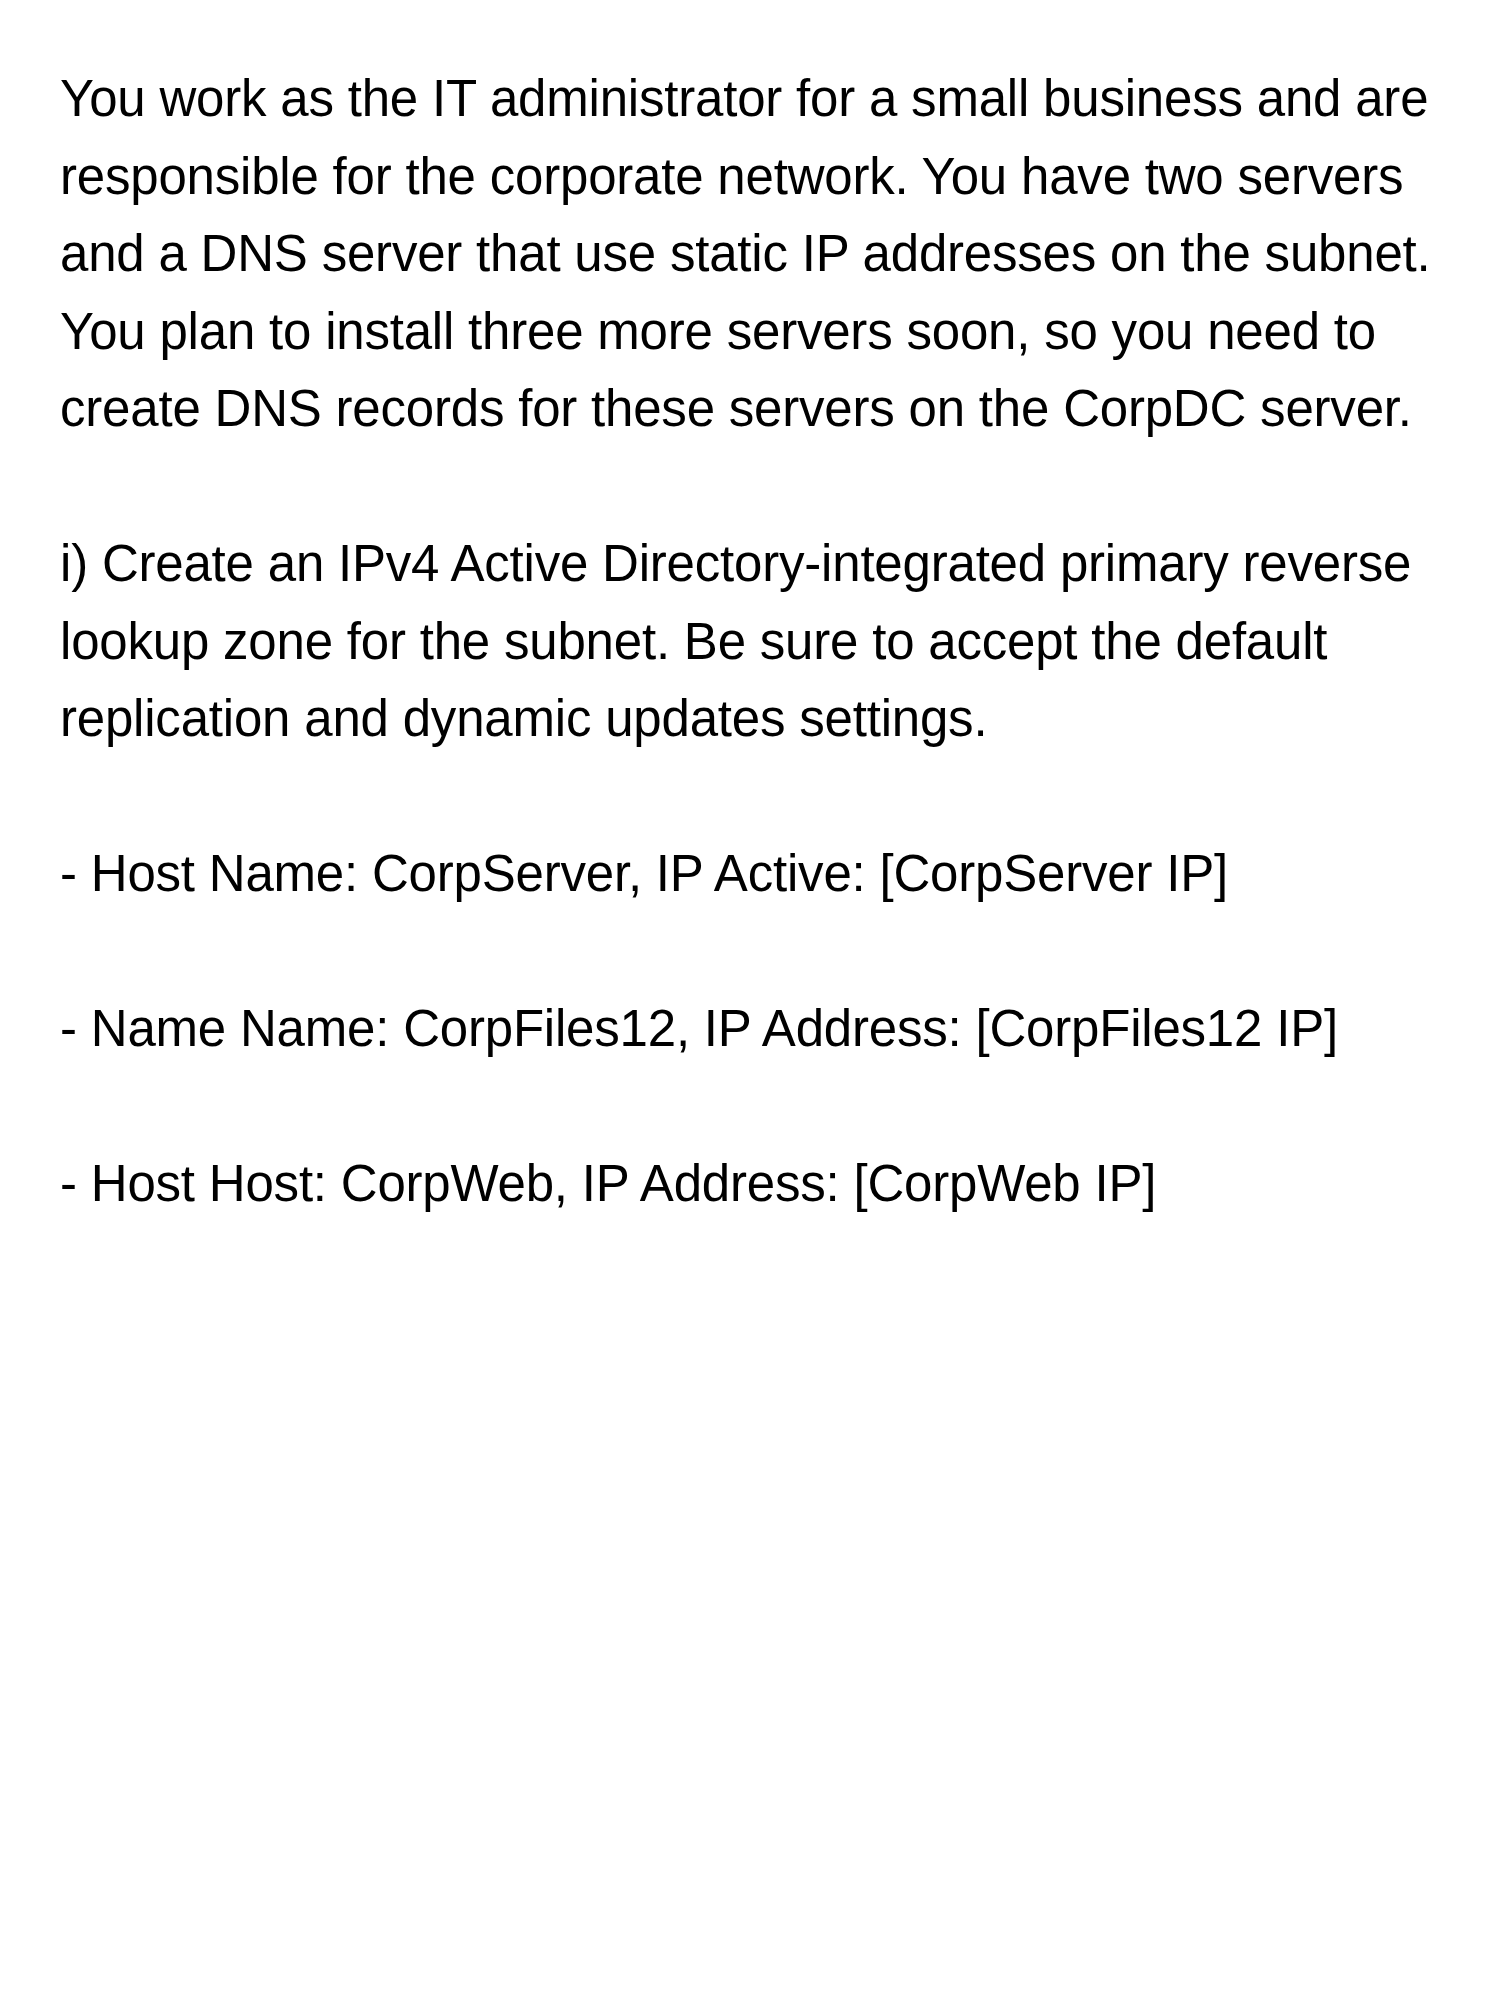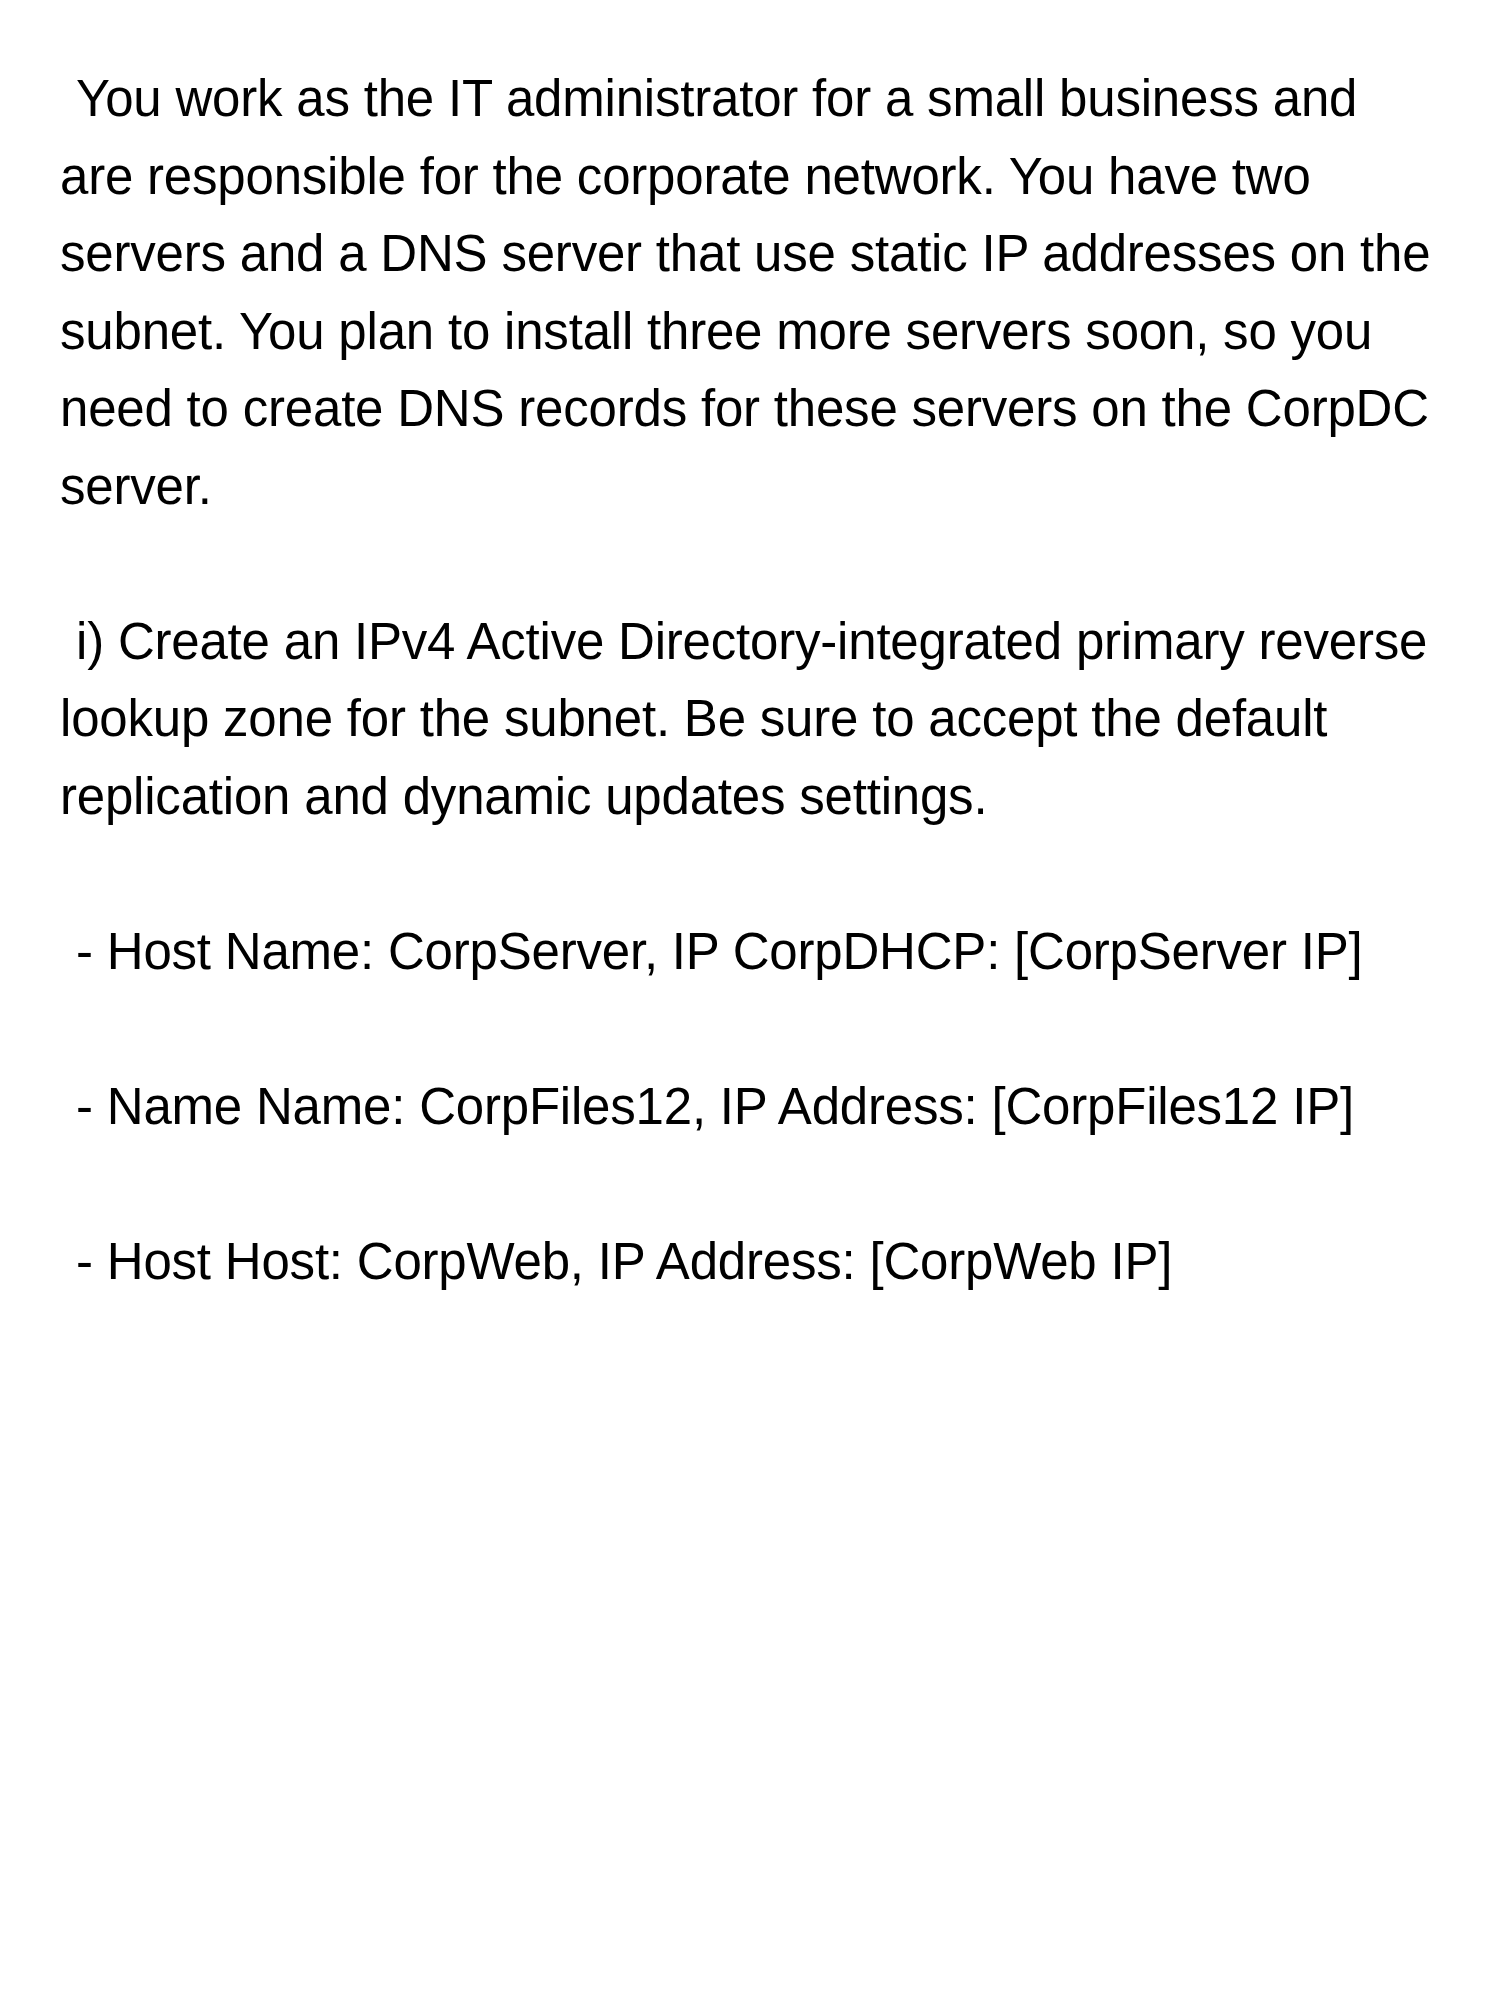--- a/index.html
+++ b/index.html
@@ -14,33 +14,33 @@
       min-height: 2008px;
       padding: 60px 60px;
       color: #000000;
     }
     .document-content {
       font-size: 51px;
       line-height: 1.52;
       letter-spacing: -0.2px;
     }
     .paragraph {
-      margin: 16px;
+      margin: 0;
     }
   </style>
 </head>
 <body>
 
 <div class="document-content">
   <span class="paragraph">You work as the IT administrator for a small business and are responsible for the corporate network. You have two servers and a DNS server that use static IP addresses on the subnet. You plan to install three more servers soon, so you need to create DNS records for these servers on the CorpDC server.</span>
   <br>
   <br>
   <span class="paragraph">i) Create an IPv4 Active Directory-integrated primary reverse lookup zone for the subnet. Be sure to accept the default replication and dynamic updates settings.</span>
   <br>
   <br>
-  <span class="paragraph">- Host Name: CorpServer, IP CorpDHCP: [CorpServer IP]</span>
+  <span class="paragraph">- Host Name: CorpServer, IP Active: [CorpServer IP]</span>
   <br>
   <br>
   <span class="paragraph">- Name Name: CorpFiles12, IP Address: [CorpFiles12 IP]</span>
   <br>
   <br>
   <span class="paragraph">- Host Host: CorpWeb, IP Address: [CorpWeb IP]</span>
 </div>
 
 </body></html>

